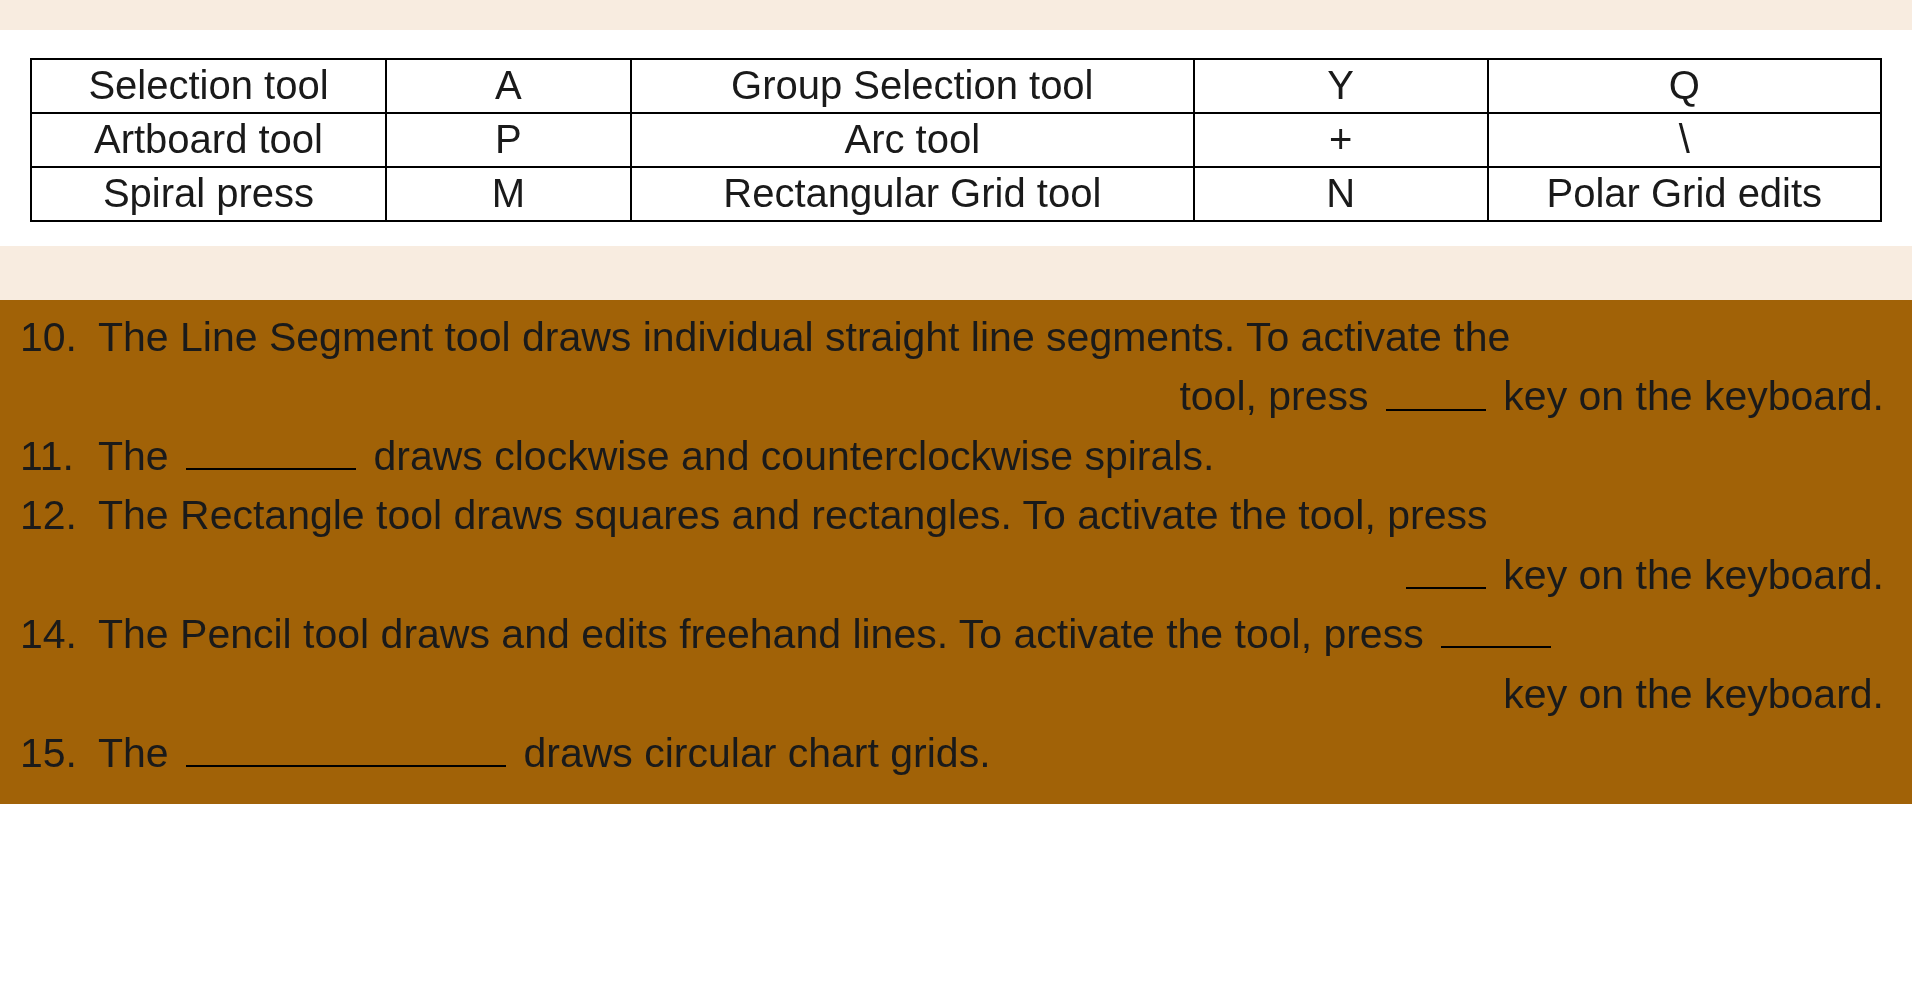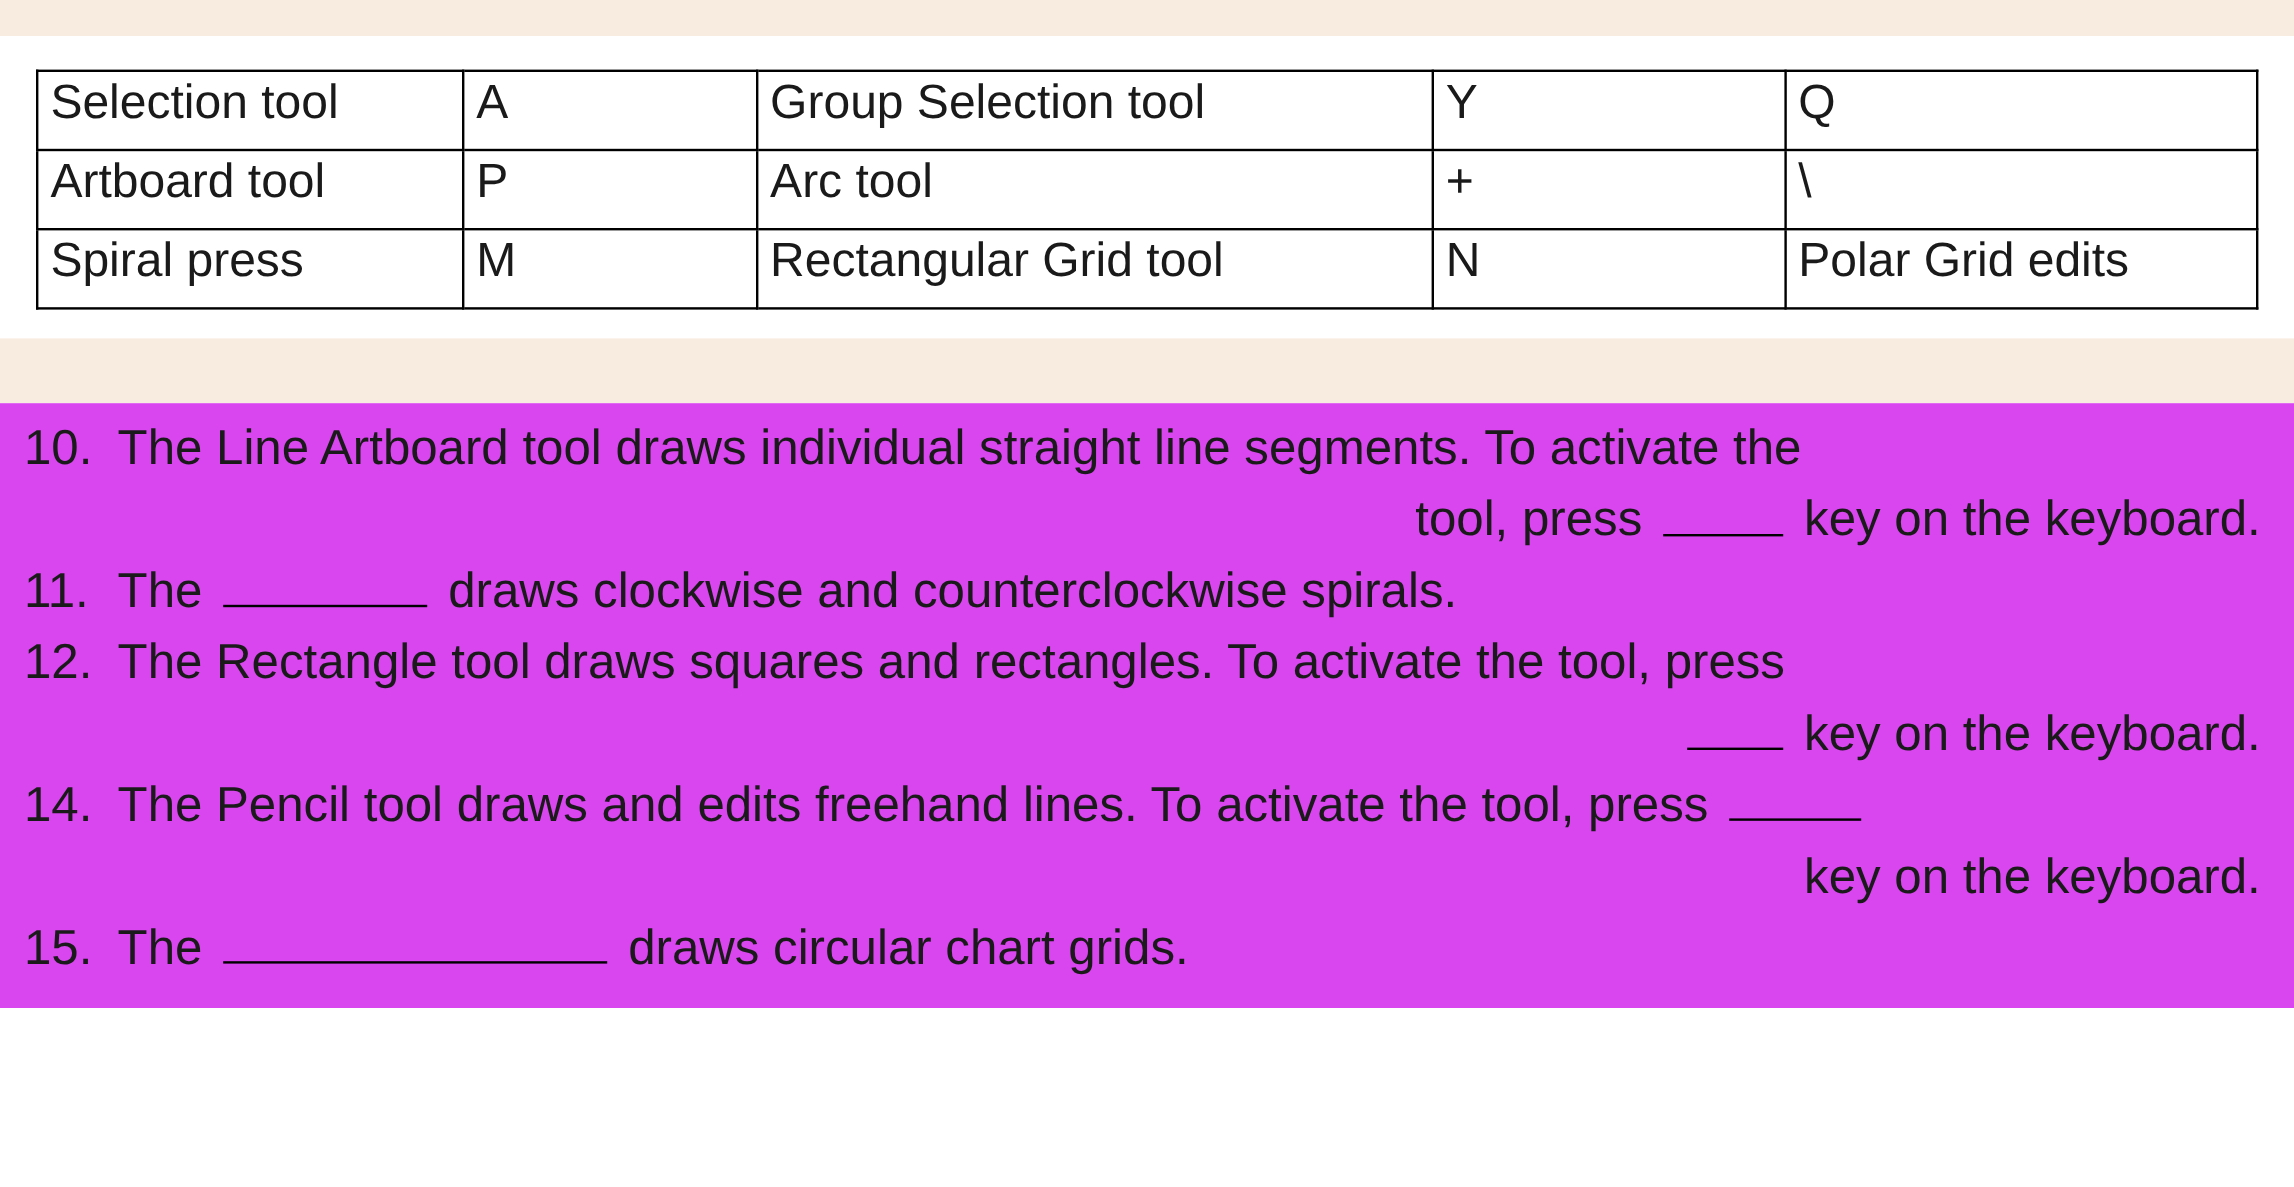--- a/index.html
+++ b/index.html
@@ -22,36 +22,37 @@
     padding:28px 30px 24px 30px;
   }
   table.grid{
     border-collapse:collapse;
     width:100%;
     font-size:40px;
     line-height:1.15;
   }
   table.grid td{
     border:2px solid #000;
-    padding:2px 10px 16px 10px;
+    text-align:center;
+    padding:2px 10px 4px 10px;
     white-space:nowrap;
   }
   table.grid td.c0{width:14.5%;}
   table.grid td.c1{width:10%;}
   table.grid td.c2{width:23%;}
   table.grid td.c3{width:12%;}
   table.grid td.c4{width:16%;}
   .stripe-mid{
     height:54px;
   }
   .questions{
     font-size:41px;
     line-height:1.45;
     padding:8px 28px 20px 20px;
-    background:#d946ef;
+    background:#a16207;
   }
   .q-row{
     display:flex;
     align-items:baseline;
     flex-wrap:wrap;
   }
   .q-num{
     min-width:74px;
     text-align:left;
     padding-right:4px;
@@ -146,21 +147,21 @@
   </tbody>
     </table>
 </div>
 
 <div class="stripe stripe-mid"></div>
 
 <div class="questions">
 
   <div class="q-row">
     <span class="q-num">10.</span>
-    <span class="q-body">The Line Artboard tool draws individual straight line segments. To activate the</span>
+    <span class="q-body">The Line Segment tool draws individual straight line segments. To activate the</span>
   </div>
   <div class="q-cont">
     <span>tool, press</span>
     <span class="blank-s"></span>
     <span>key on the keyboard.</span>
   </div>
 
   <div class="q-row">
     <span class="q-num">11.</span>
     <span class="q-body">

